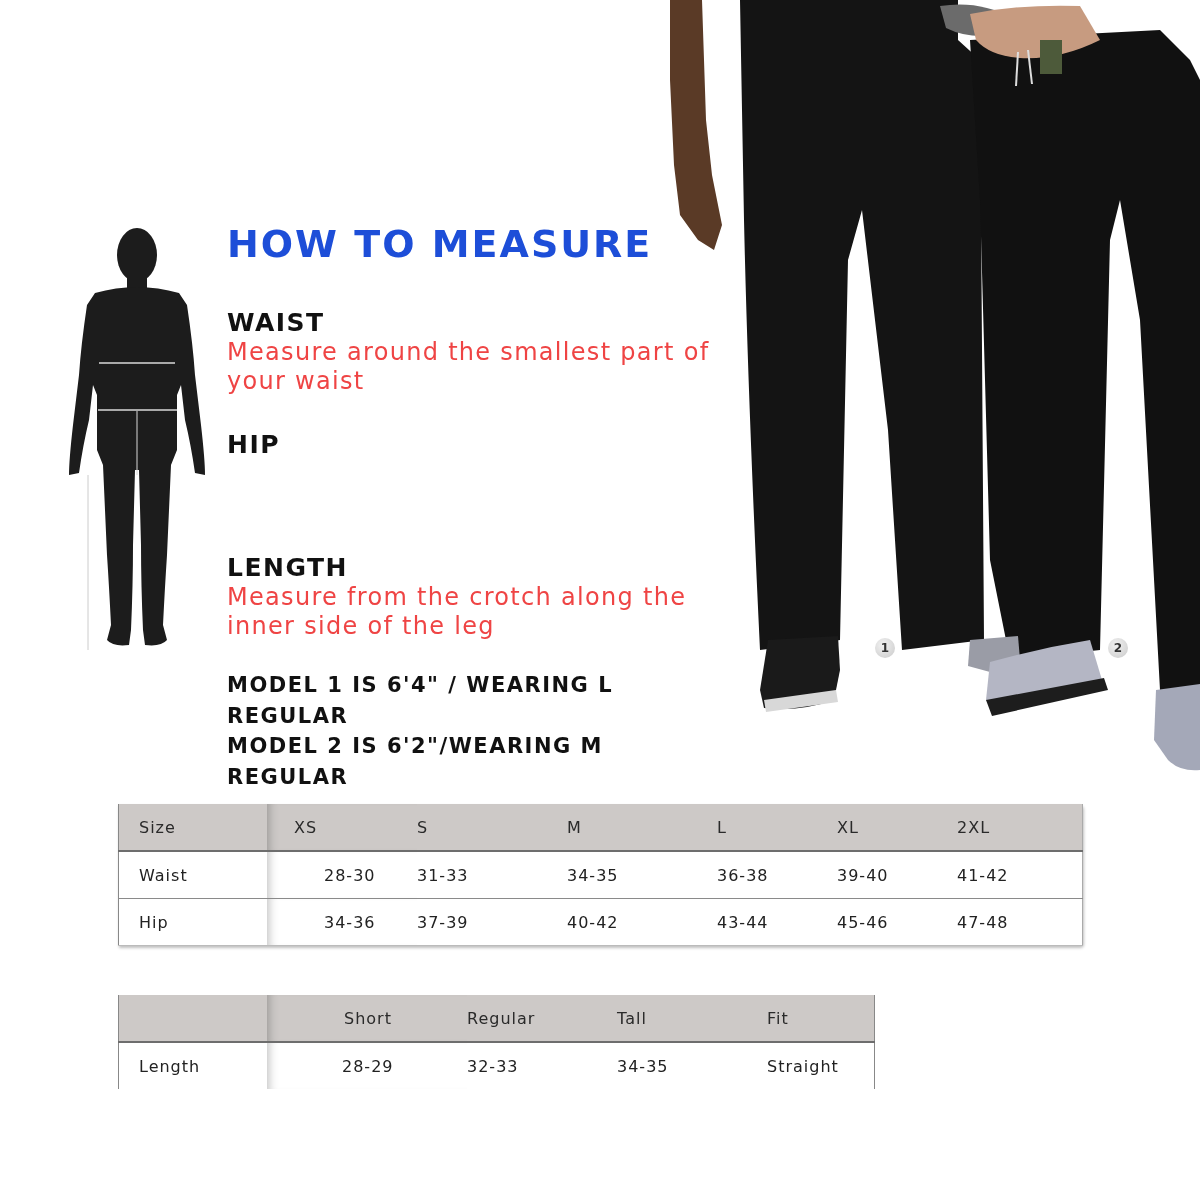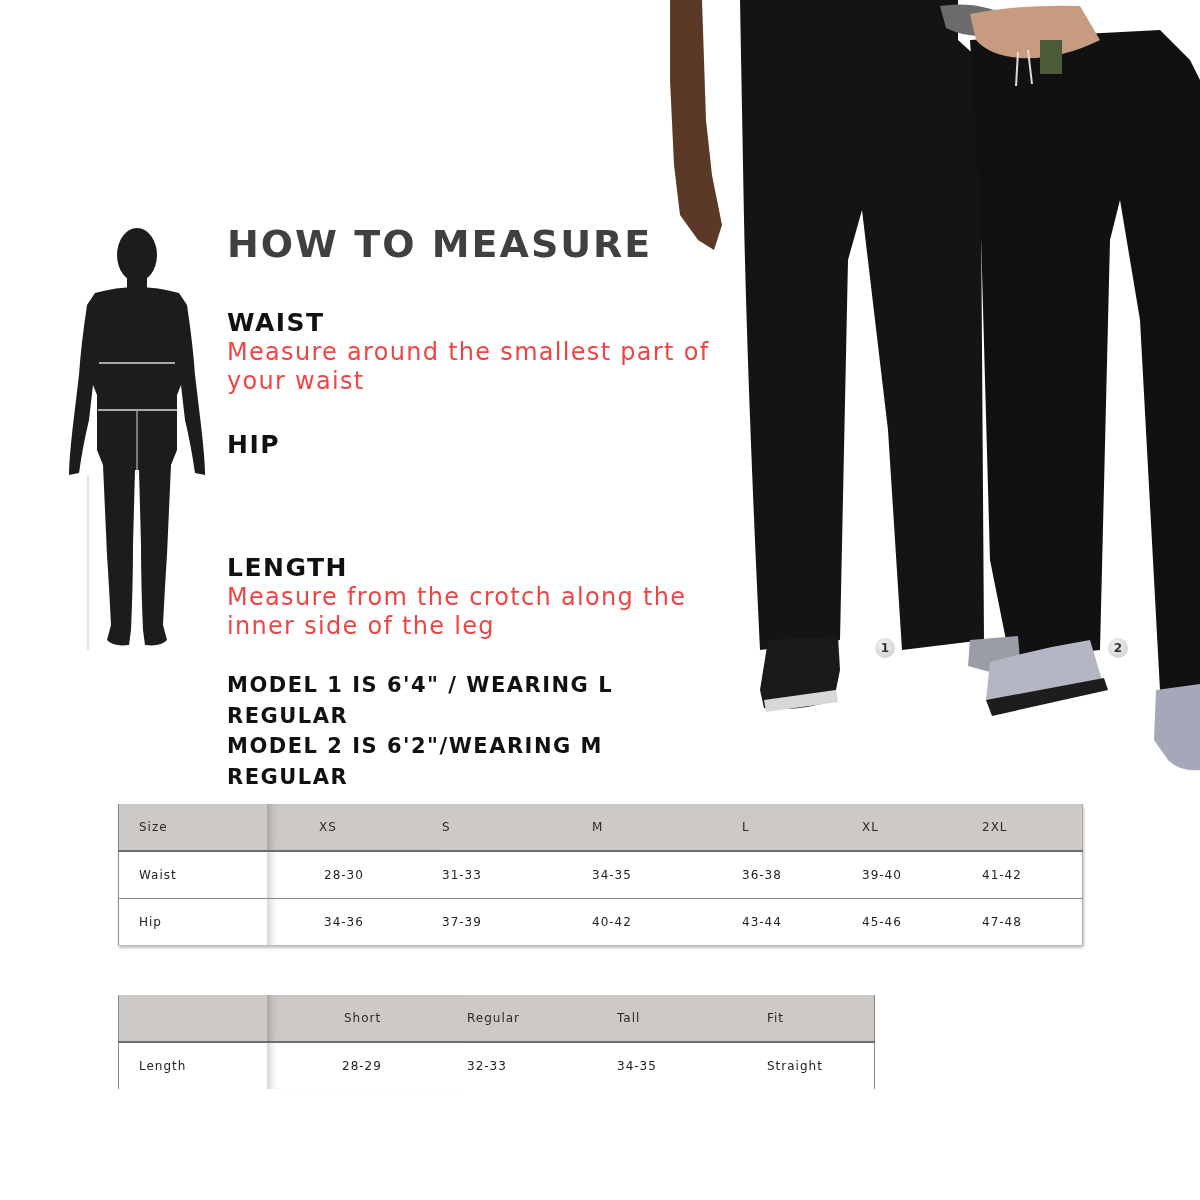--- a/index.html
+++ b/index.html
@@ -6,21 +6,21 @@
   body {
     width: 1200px; height: 1200px; background: #ffffff; position: relative; overflow: hidden;
     font-family: "DejaVu Sans", sans-serif; color: #111111;
   }
   
   .silhouette { position: absolute; left: 55px; top: 225px; width: 165px; height: 440px; }
   
   .measure-block { position: absolute; left: 227px; top: 218px; width: 540px; }
   .title {
     font-family: "DejaVu Sans", sans-serif; font-weight: bold; font-size: 38px;
-    letter-spacing: 2px; margin: 0; line-height: 52px; color: #404040;
+    letter-spacing: 2px; margin: 0; line-height: 52px; color: #1d4ed8;
   }
   .section { margin-top: 0; }
   .section-heading {
     font-weight: bold; font-size: 25px; letter-spacing: 1.5px; line-height: 30px; margin: 0; color: #111;
   }
   .section-desc {
     font-size: 24px; letter-spacing: 1.3px; line-height: 29px; margin: 0; color: #ef4444; width: 530px;
   }
   .sec-waist { position: absolute; top: 90px; left: 0; }
   .sec-hip { position: absolute; top: 212px; left: 0; }
@@ -39,21 +39,21 @@
   
   .size-table {
     position: absolute; left: 118px; top: 804px; width: 965px;
     border-collapse: collapse; box-shadow: 1px 2px 3px rgba(0,0,0,0.25);
     border-radius: 0 4px 4px 0;
   }
   .length-table {
     position: absolute; left: 118px; top: 995px; width: 757px; border-collapse: collapse;
   }
   table td {
-    font-family: "DejaVu Sans", sans-serif; font-size: 12px; letter-spacing: 1px; color: #222;
+    font-family: "DejaVu Sans", sans-serif; font-size: 16px; letter-spacing: 1px; color: #222;
     height: 46px; padding: 0; vertical-align: middle; border-bottom: 1.5px solid #8a8a8a;
   }
   tr.head td { background: #cdc9c7; height: 46px; color: #2a2a2a; border-bottom: 2px solid #6d6d6d; }
   td.label-cell { padding-left: 20px; width: 128px; border-left: 1px solid #888; position: relative; }
   td.first-val { box-shadow: inset 10px 0 10px -8px rgba(0,0,0,0.25); }
   .size-table tr:last-child td { border-bottom: 1px solid #bbb; }
   .length-table td { border-bottom: 1.5px solid #8a8a8a; }
   .length-table tr:last-child td { border-bottom: none; }
   .length-table td:last-child { border-right: 1px solid #888; margin-left: 48px; }
   .size-table td:last-child { border-right: 1px solid #aaa; }
@@ -122,21 +122,21 @@
     <path d="M516 690 L560 684 L560 770 Q540 772 528 760 L514 740 Z" fill="#a4a8b8"></path>
   </svg>
   <div class="badge" style="left:235px;top:638px;">1</div>
   <div class="badge" style="left:468px;top:638px;">2</div>
 </div>
 
 <table class="size-table">
   <tbody>
       <tr class="head">
     <td class="label-cell">Size</td>
-    <td class="first-val" style="padding-left:52px;width:123px">XS</td>
+    <td class="first-val" style="padding-left:27px;width:123px">XS</td>
     <td style="width:150px">S</td>
     <td style="width:150px">M</td>
     <td style="width:120px">L</td>
     <td style="width:120px">XL</td>
     <td>2XL</td>
   </tr>
   <tr>
     <td class="label-cell">Waist</td>
     <td class="first-val" style="padding-left:57px">28-30</td>
     <td>31-33</td>

